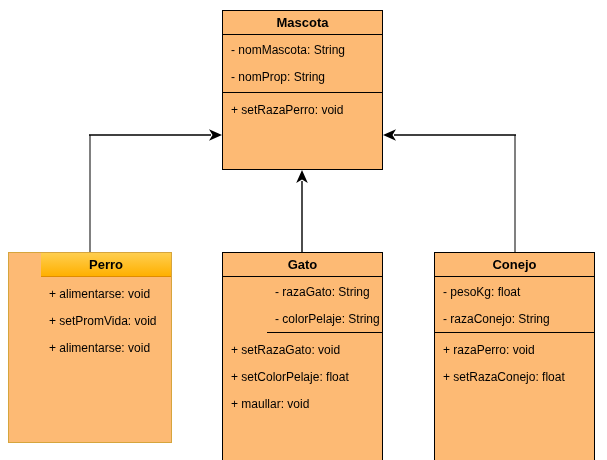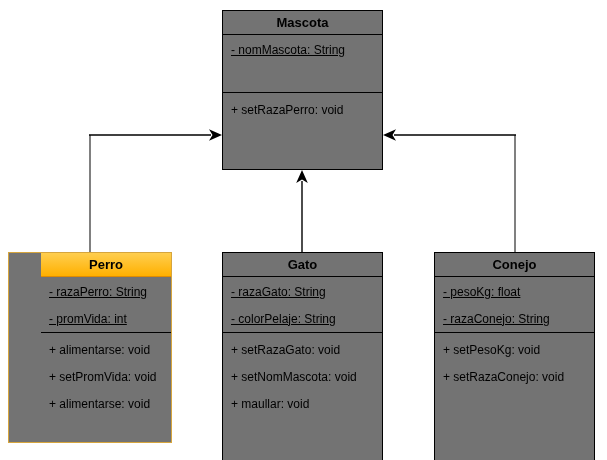--- a/index.html
+++ b/index.html
@@ -17,21 +17,21 @@
     left: 0; top: 0;
     width: 607px; height: 460px;
     pointer-events: none;
   }
   .conn-black { stroke: var(--connector-black, #000000); stroke-width: 1.4; fill: none; }
   .conn-gray  { stroke: var(--connector-gray, #808080);  stroke-width: 2;   fill: none; }
   .arrowhead  { fill: var(--connector-black, #000000); stroke: none; }
 
   .uml-class {
     position: absolute;
-    background: #737373;
+    background: #fdba74;
     border: 1px solid var(--box-border, #000000);
     box-sizing: border-box;
     display: flex;
     flex-direction: column;
     font-size: 12px;
   }
   .cls-header {
     height: 24px;
     flex: 0 0 24px;
     display: flex;
@@ -39,21 +39,20 @@
     justify-content: center;
     font-size: 13px;
     font-weight: bold;
     border-bottom: 1px solid var(--box-border, #000000);
     box-sizing: border-box;
   }
   .cls-attrs {
     border-bottom: 1px solid var(--box-border, #000000);
     box-sizing: border-box;
     padding: 1px 8px 0 8px;
-    text-decoration: underline;
   }
   .cls-methods {
     flex: 1 1 auto;
     padding: 3px 8px 0 8px;
   }
   .row {
     height: 27px;
     display: flex;
     align-items: center;
     white-space: nowrap;
@@ -94,57 +93,54 @@
       <line class="conn-gray" x1="515" y1="252" x2="515" y2="135"></line>
       <line class="conn-black" x1="516" y1="135" x2="394" y2="135"></line>
       <polygon class="arrowhead" points="383,135 396,129.2 392.5,135 396,140.8"></polygon>
     </g>
   </svg>
 
   <div class="uml-class" style="left:222px; top:10px; width:161px; height:160px;">
     <div class="cls-header">Mascota</div>
     <div class="cls-attrs" style="height:58px; flex:0 0 58px;">
       <div class="row">- nomMascota: String</div>
+      <div class="row">- nomProp: String</div>
     </div>
     <div class="cls-methods">
       <div class="row">+ setRazaPerro: void</div>
     </div>
   </div>
 
   <div class="uml-class perro" style="left:8px; top:252px; width:164px; height:191px;padding-left:32px;">
     <div class="cls-header">Perro</div>
-    <div class="cls-attrs" style="height:56px; flex:0 0 56px;">
-      <div class="row">- razaPerro: String</div>
-      <div class="row">- promVida: int</div>
-    </div>
     <div class="cls-methods">
       <div class="row">+ alimentarse: void</div>
       <div class="row">+ setPromVida: void</div>
       <div class="row">+ alimentarse: void</div>
     </div>
   </div>
 
   <div class="uml-class" style="left:222px; top:252px; width:161px; height:242px;">
     <div class="cls-header">Gato</div>
-    <div class="cls-attrs" style="height:56px; flex:0 0 56px;">
+    <div class="cls-attrs" style="height:56px; flex:0 0 56px;margin-left:44px;">
       <div class="row">- razaGato: String</div>
       <div class="row">- colorPelaje: String</div>
     </div>
     <div class="cls-methods">
       <div class="row">+ setRazaGato: void</div>
-      <div class="row">+ setNomMascota: void</div>
+      <div class="row">+ setColorPelaje: float</div>
       <div class="row">+ maullar: void</div>
     </div>
   </div>
 
   <div class="uml-class" style="left:434px; top:252px; width:161px; height:240px;">
     <div class="cls-header">Conejo</div>
     <div class="cls-attrs" style="height:56px; flex:0 0 56px;text-align:right;">
       <div class="row">- pesoKg: float</div>
       <div class="row">- razaConejo: String</div>
     </div>
     <div class="cls-methods">
-      <div class="row">+ setPesoKg: void</div>
-      <div class="row">+ setRazaConejo: void</div>
+      <div class="row">+ razaPerro: void</div>
+      <div class="row">+ setRazaConejo: float</div>
     </div>
   </div>
 
 </div>
 
 </body></html>

